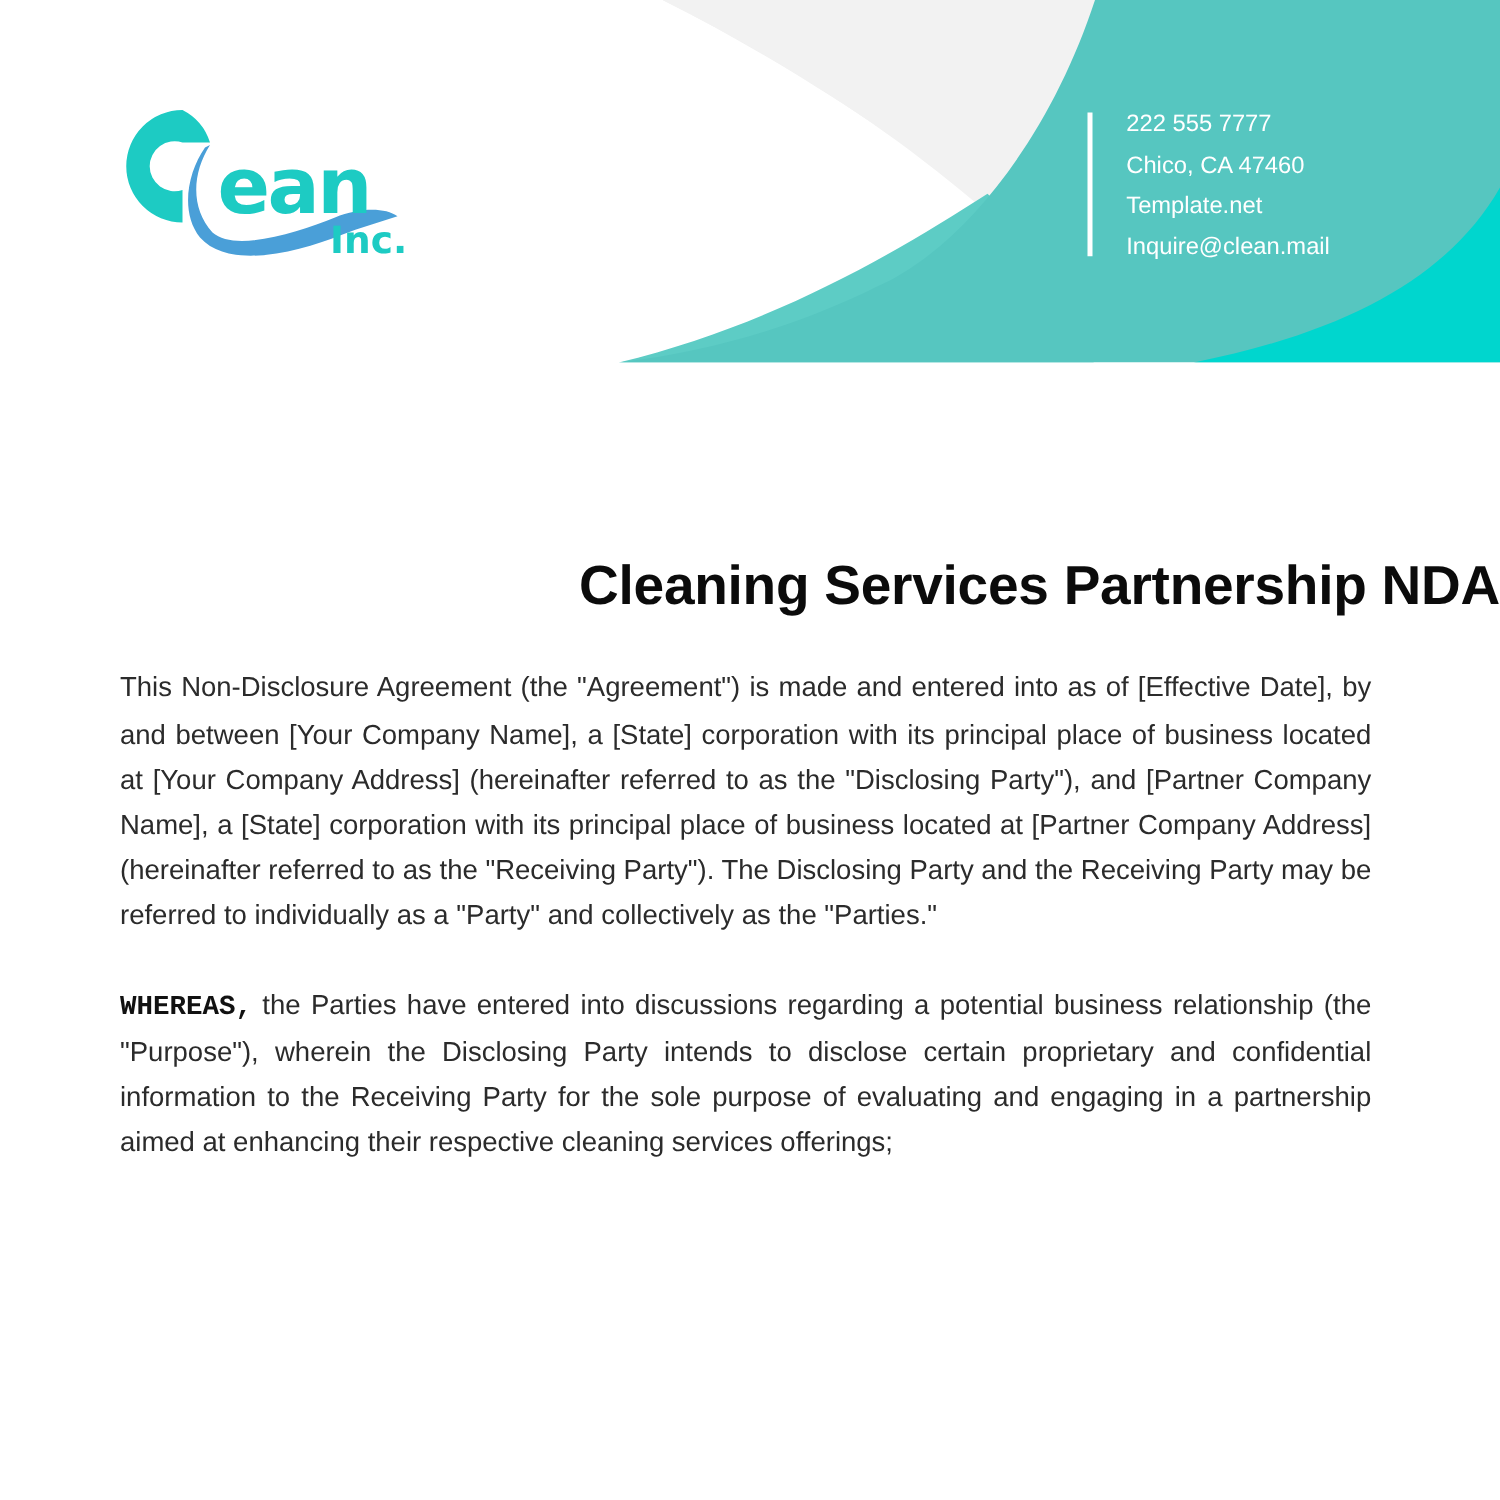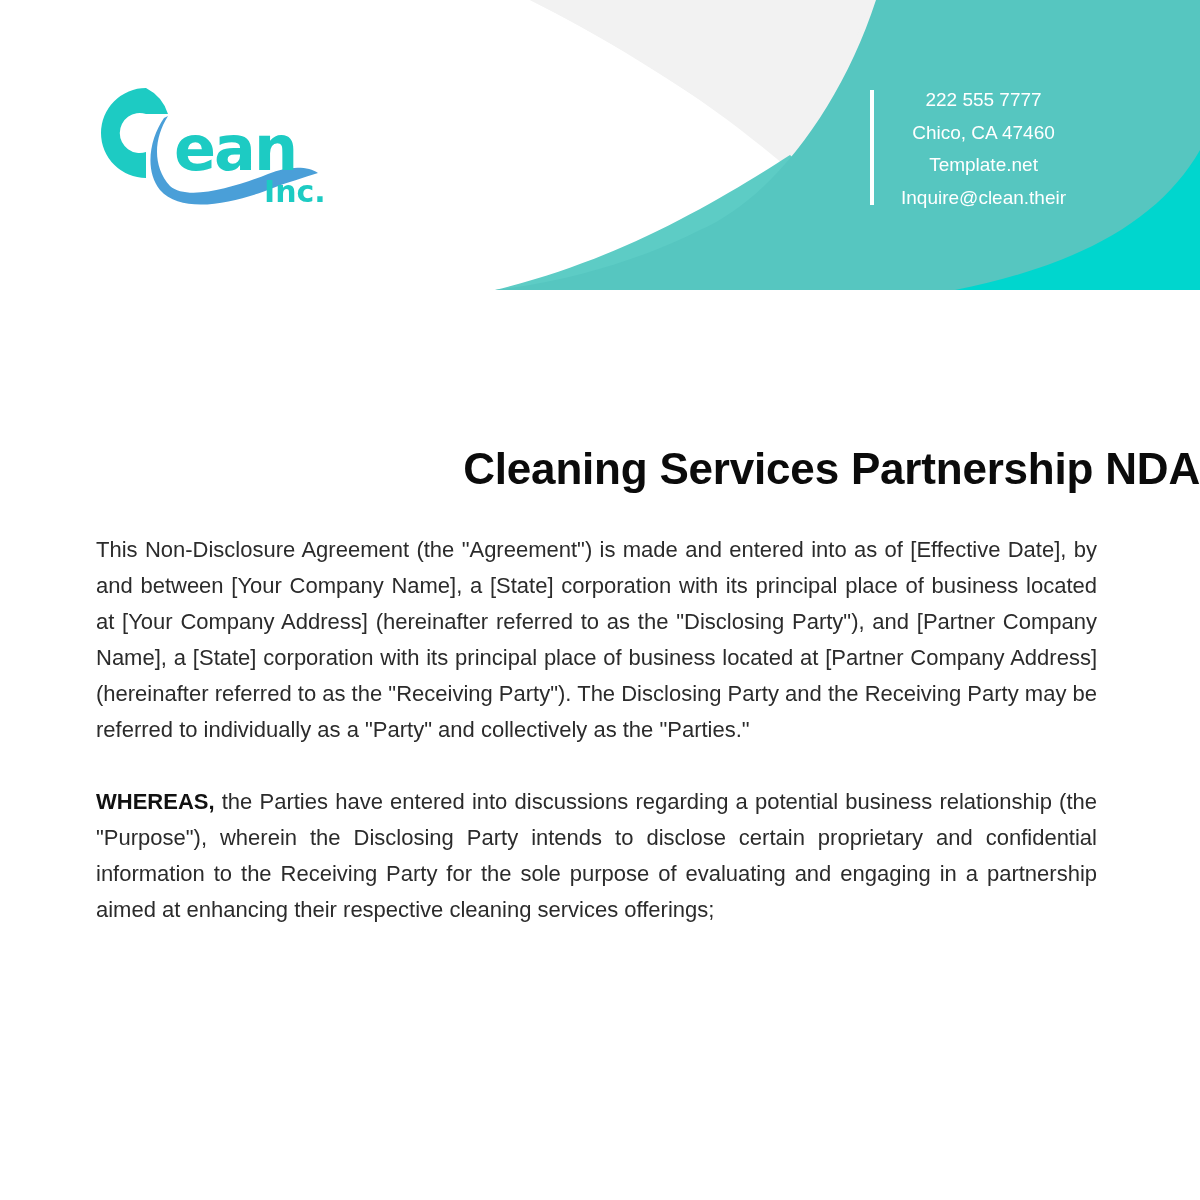--- a/index.html
+++ b/index.html
@@ -35,21 +35,20 @@
       height: 130px;
       text-align: center;
     }
     .contact {
       position: absolute;
       left: 870px;
       top: 90px;
       height: 115px;
       border-left: 4px solid #ffffff;
       padding-left: 27px;
-      text-align: center;
     }
     .contact-line {
       color: #ffffff;
       font-size: 19px;
       line-height: 32.5px;
       white-space: nowrap;
       margin-top: -6px;
     }
     .contact-line + .contact-line {
       margin-top: 0;
@@ -74,20 +73,21 @@
       font-size: 22px;
       line-height: 36px;
     }
     .para {
       margin: 0 0 36px 0;
       text-align: justify;
     }
     .para b {
       color: #111111;
       font-weight: bold;
+      font-family: Liberation Mono, monospace;
     }
   </style>
 </head>
 <body>
 
 <div class="header">
   <svg class="bg" width="1200" height="290" viewBox="0 0 1200 290">
 
     <path d="M 530 0 C 650 60 760 140 840 200 L 900 140 L 900 0 Z" fill="#F2F2F2"></path>
     <path d="M 530 0 C 640 55 720 110 790 170 C 820 120 850 60 870 0 Z" fill="#F2F2F2"></path>
@@ -109,21 +109,21 @@
       <text x="86" y="92" font-family="DejaVu Sans, sans-serif" font-size="62" font-weight="bold" fill="#1DCBC3" letter-spacing="-2">ean</text>
 
       <text x="176" y="124" font-family="DejaVu Sans, sans-serif" font-size="30" font-weight="bold" fill="#1DCBC3">Inc.</text>
     </svg>
   </div>
 
   <div class="contact">
     <div class="contact-line">222 555 7777</div>
     <div class="contact-line">Chico, CA 47460</div>
     <div class="contact-line">Template.net</div>
-    <div class="contact-line">Inquire@clean.their</div>
+    <div class="contact-line">Inquire@clean.mail</div>
   </div>
 </div>
 
 <h1 class="title">Cleaning Services Partnership NDA</h1>
 
 <div class="body">
   <p class="para">
     <b></b><span>This Non-Disclosure Agreement (the "Agreement") is made and entered into as of [Effective Date], by and between [Your Company Name], a [State] corporation with its principal place of business located at [Your Company Address] (hereinafter referred to as the "Disclosing Party"), and [Partner Company Name], a [State] corporation with its principal place of business located at [Partner Company Address] (hereinafter referred to as the "Receiving Party"). The Disclosing Party and the Receiving Party may be referred to individually as a "Party" and collectively as the "Parties."</span>
   </p>
   <p class="para">

